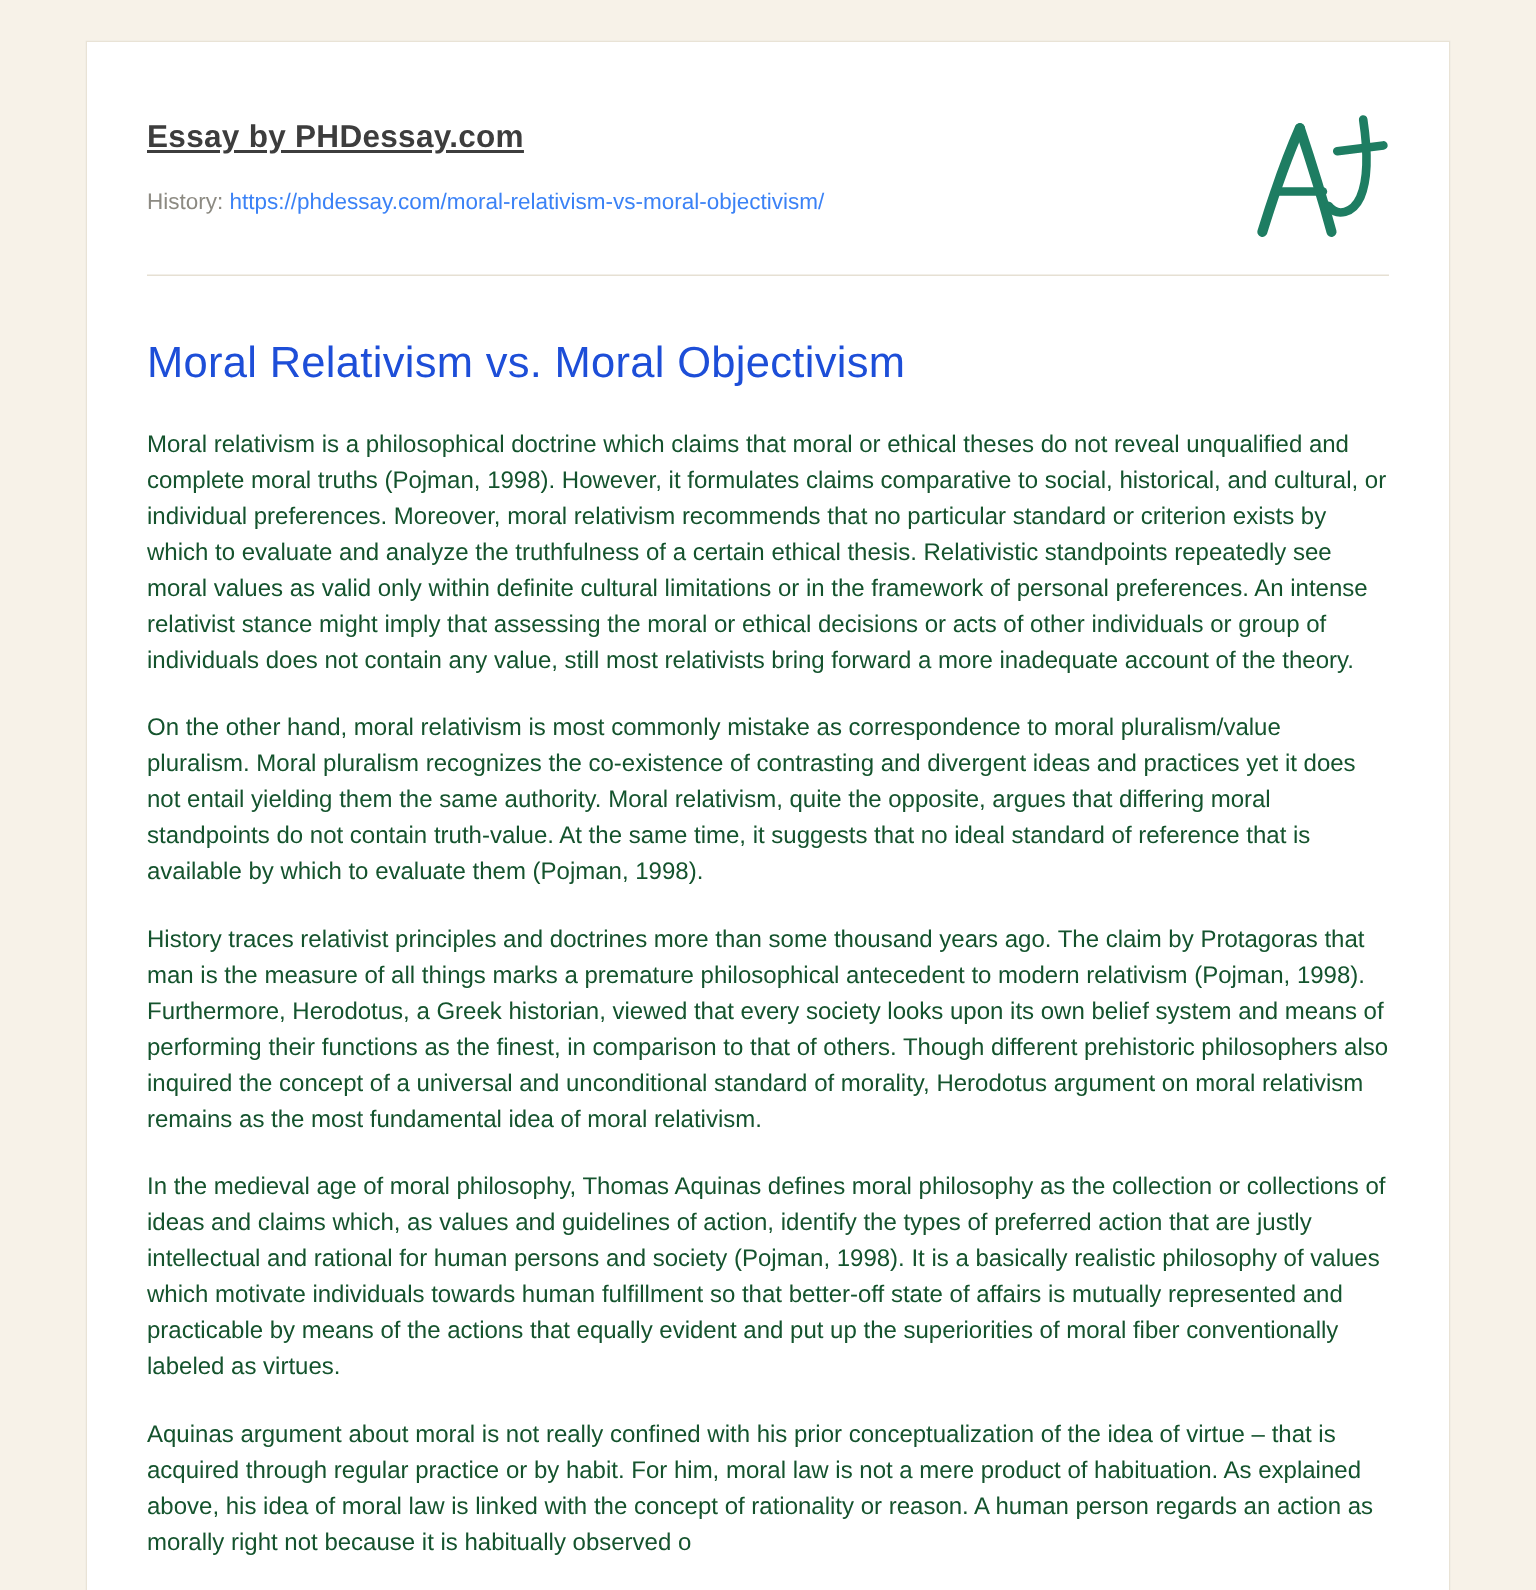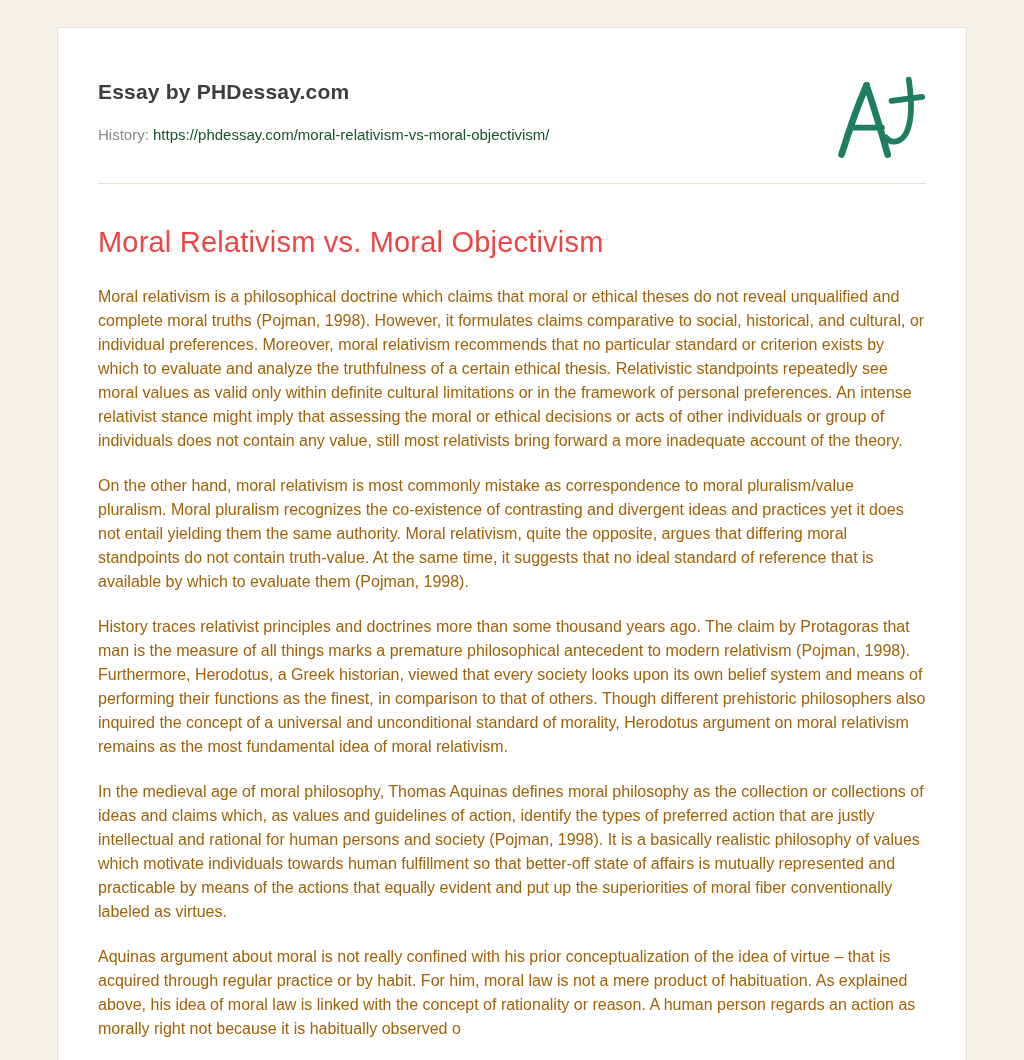--- a/index.html
+++ b/index.html
@@ -25,56 +25,57 @@
   }
   .header-row {
     position: relative;
     padding-right: 120px;
   }
   .byline {
     font-size: 21px;
     font-weight: 600;
     color: #3d3d3d;
     letter-spacing: 0.2px;
+    text-decoration: underline;
   }
   .source-line {
     margin-top: 22px;
     font-size: 15px;
     color: #8c8a82;
   }
   .source-line a {
-    color: #14532d;
+    color: #3b82f6;
     text-decoration: none;
   }
   .logo {
     position: absolute;
     top: -8px;
     right: -2px;
     width: 96px;
     height: 96px;
   }
   .divider {
     border: none;
     border-top: 1px solid #e6e0d3;
     margin: 40px 0 0 0;
   }
   .article-title {
     margin-top: 42px;
     font-size: 29px;
     font-weight: 500;
-    color: #ef4444;
+    color: #1d4ed8;
     letter-spacing: 0.2px;
   }
   .article-body {
     margin-top: 26px;
   }
   .article-body p {
     font-size: 16px;
     line-height: 24px;
-    color: #a16207;
+    color: #14532d;
     margin-bottom: 21px;
   }
 </style>
 </head>
 <body>
 
 <div class="card">
 
   <div class="header-row">
     <div class="byline">Essay by PHDessay.com</div>

